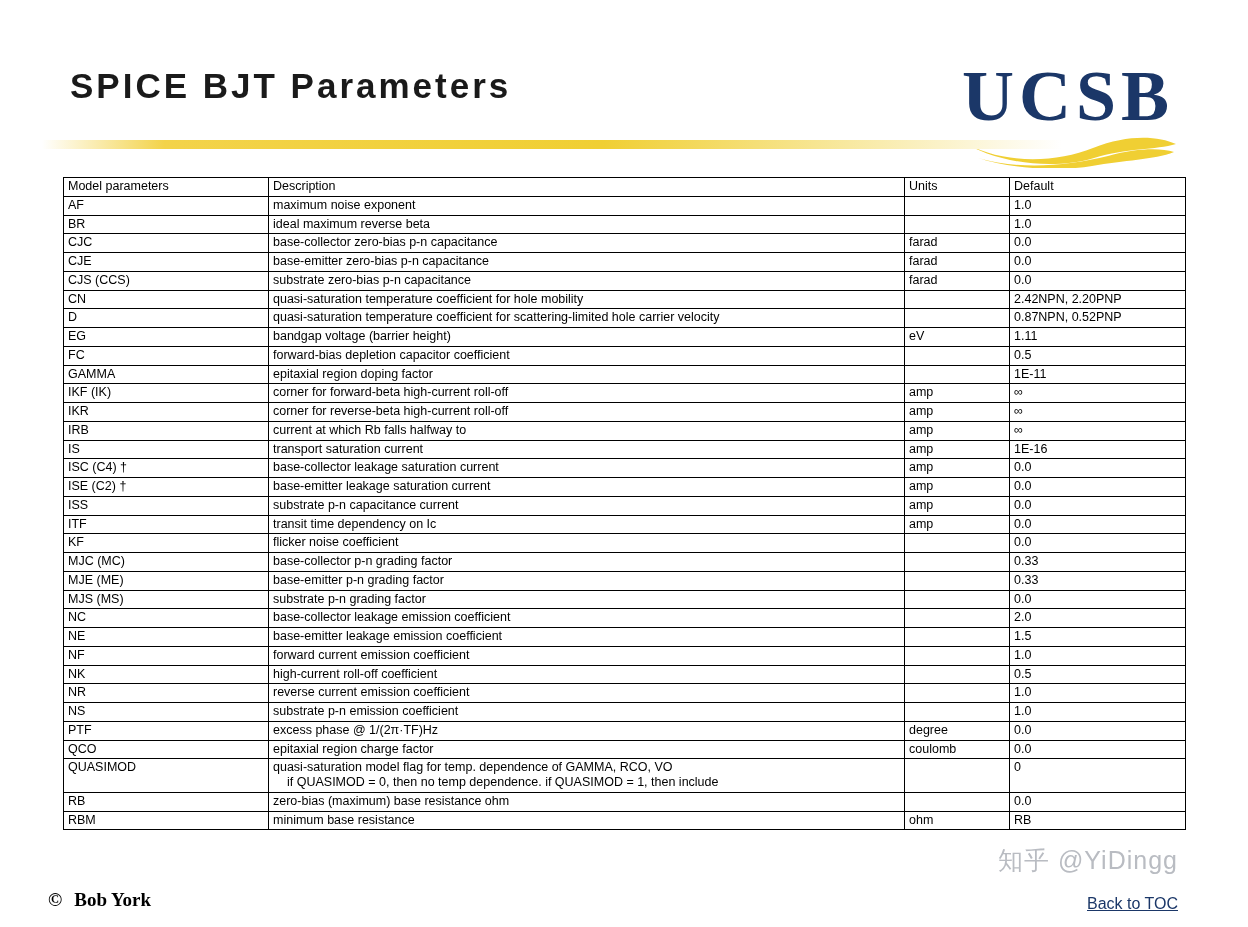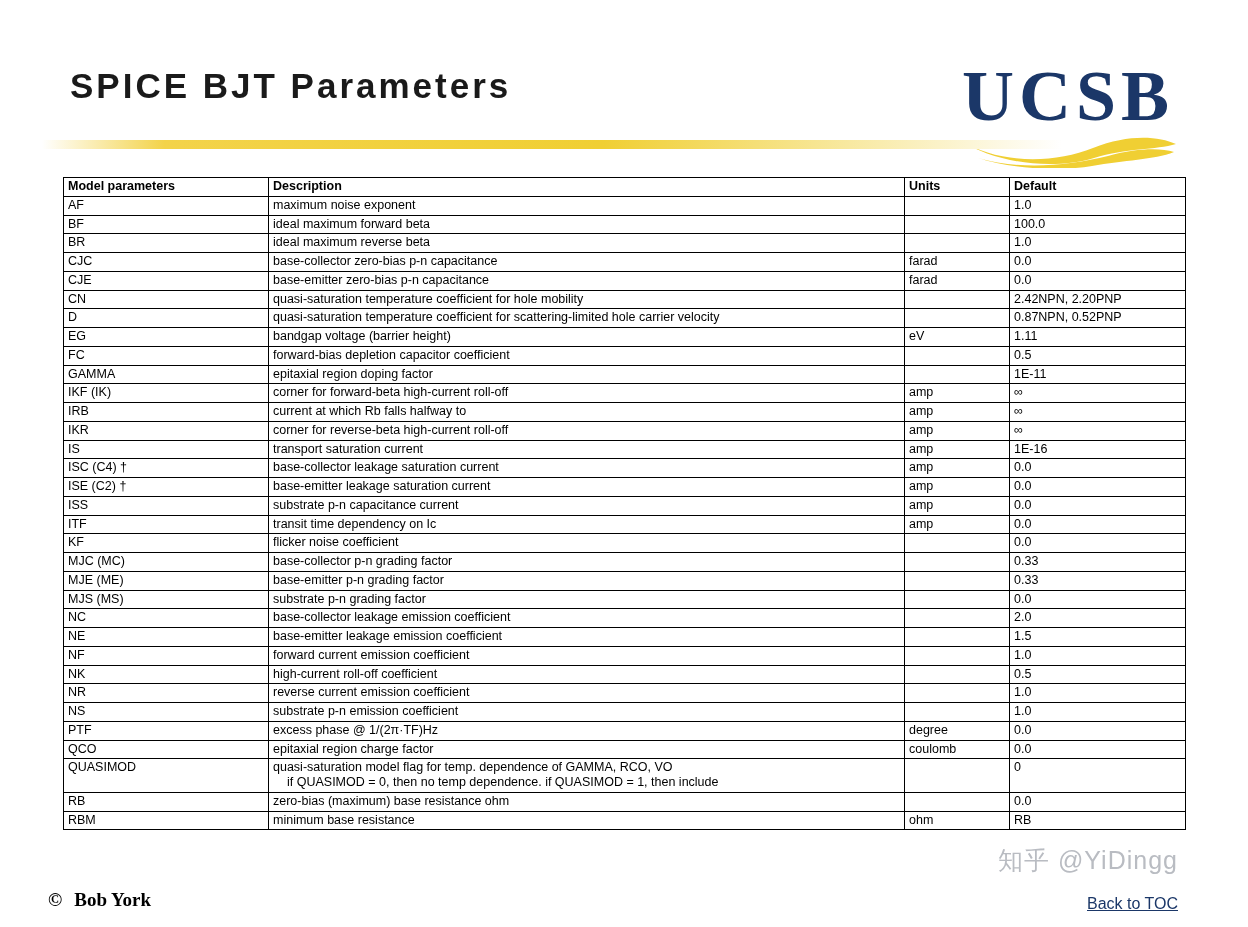--- a/index.html
+++ b/index.html
@@ -79,21 +79,21 @@
     vertical-align: top;
     text-align: left;
     font-weight: normal;
     line-height: 1.18;
     white-space: normal;
   }
   col.c-param { width: 205px; }
   col.c-desc  { width: 636px; }
   col.c-units { width: 105px; }
   col.c-def   { width: 176px; }
-  tr.hdr td { font-weight: bold; }
+  tr.hdr td { font-weight: normal; }
   td.multiline { padding-top: 3px; padding-bottom: 4px; }
   td.multiline .l2 { display: block; padding-left: 14px; }
   .vcent { vertical-align: middle; margin-left: 33px; }
   
   .footer-left {
     position: absolute;
     left: 48px;
     bottom: 16px;
     font-family: "Liberation Serif", serif;
     font-size: 19px;
@@ -156,40 +156,40 @@
           <td>Default</td>
         </tr>
 
         <tr>
             <td>AF</td>
             <td>maximum noise exponent</td>
             <td></td>
             <td>1.0</td>
           </tr>
         <tr>
-            <td>BF</td>
-            <td>ideal maximum forward beta</td>
-            <td></td>
-            <td>100.0</td>
-          </tr>
-        <tr>
             <td>BR</td>
             <td>ideal maximum reverse beta</td>
             <td></td>
             <td>1.0</td>
           </tr>
         <tr>
             <td>CJC</td>
             <td>base-collector zero-bias p-n capacitance</td>
             <td>farad</td>
             <td>0.0</td>
           </tr>
         <tr>
             <td>CJE</td>
             <td>base-emitter zero-bias p-n capacitance</td>
+            <td>farad</td>
+            <td>0.0</td>
+          </tr>
+        <tr>
+            <td>CJS (CCS)</td>
+            <td>substrate zero-bias p-n capacitance</td>
             <td>farad</td>
             <td>0.0</td>
           </tr>
         <tr>
             <td>CN</td>
             <td>quasi-saturation temperature coefficient for hole mobility</td>
             <td></td>
             <td>2.42NPN, 2.20PNP</td>
           </tr>
         <tr>
@@ -216,28 +216,28 @@
             <td></td>
             <td>1E-11</td>
           </tr>
         <tr>
             <td>IKF (IK)</td>
             <td>corner for forward-beta high-current roll-off</td>
             <td>amp</td>
             <td>∞</td>
           </tr>
         <tr>
+            <td>IKR</td>
+            <td>corner for reverse-beta high-current roll-off</td>
+            <td>amp</td>
+            <td>∞</td>
+          </tr>
+        <tr>
             <td>IRB</td>
             <td>current at which Rb falls halfway to</td>
-            <td>amp</td>
-            <td>∞</td>
-          </tr>
-        <tr>
-            <td>IKR</td>
-            <td>corner for reverse-beta high-current roll-off</td>
             <td>amp</td>
             <td>∞</td>
           </tr>
         <tr>
             <td>IS</td>
             <td>transport saturation current</td>
             <td>amp</td>
             <td>1E-16</td>
           </tr>
         <tr>

